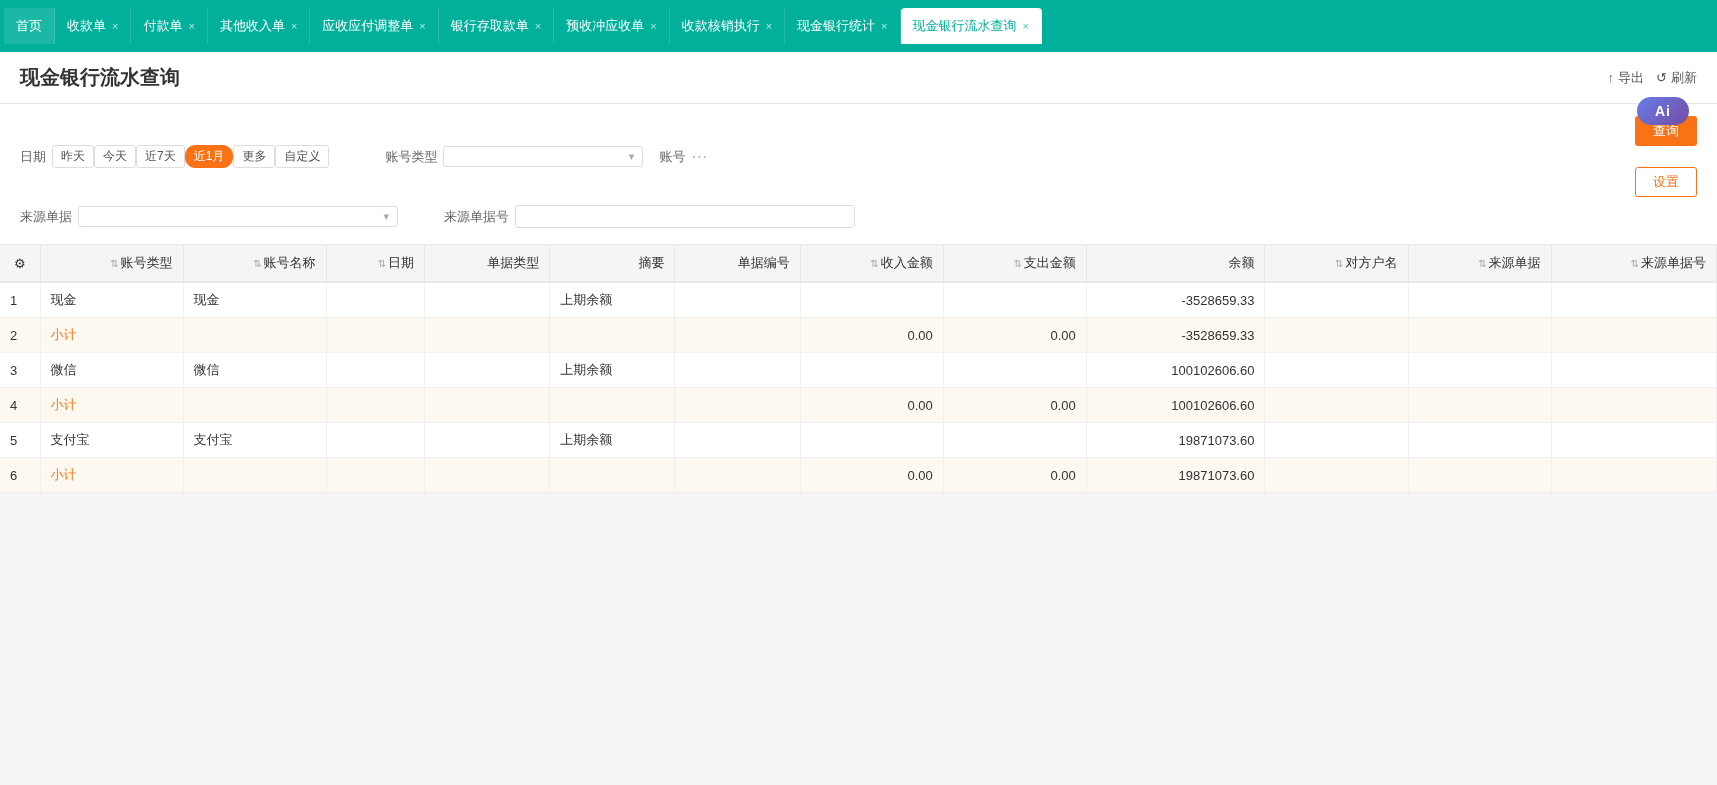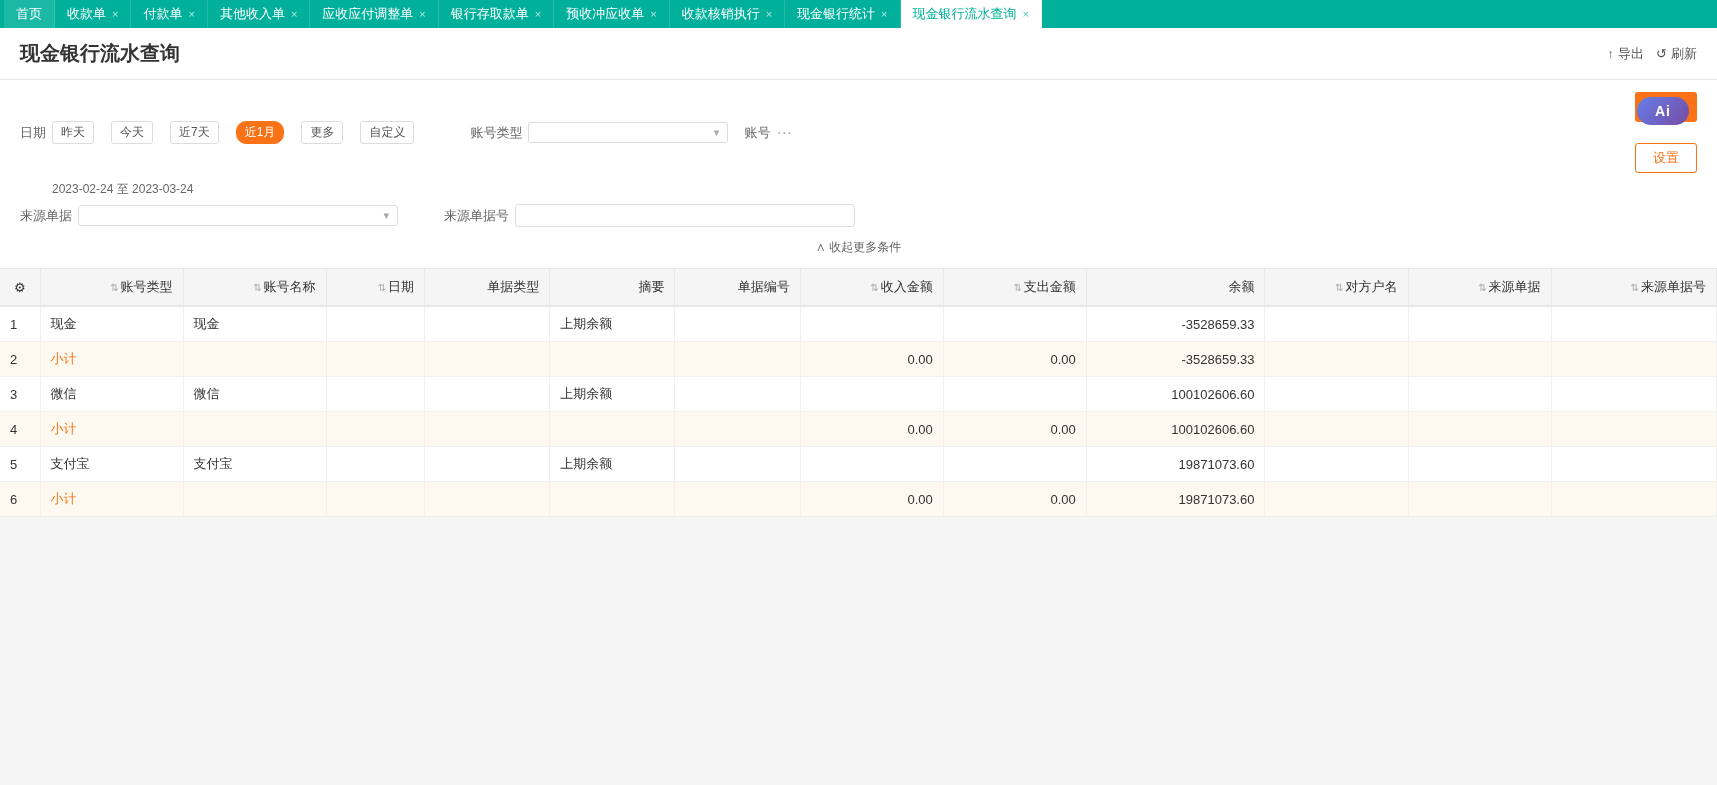--- a/index.html
+++ b/index.html
@@ -3,21 +3,21 @@
   <meta charset="utf-8">
   <style>
     * { box-sizing: border-box; margin: 0; padding: 0; }
     body { font-family: 'Microsoft YaHei', Arial, sans-serif; font-size: 13px; background: #f5f5f5; color: #333; }
 
     
     .top-nav {
       background: #00b09b;
       display: flex;
       align-items: center;
-      height: 28px;
+      height: 52px;
       padding: 0 4px;
       overflow: hidden;
     }
     .nav-item {
       display: flex;
       align-items: center;
       padding: 0 12px;
       height: 36px;
       color: #fff;
       font-size: 13px;
@@ -81,21 +81,21 @@
       gap: 6px;
     }
     .filter-label {
       color: #666;
       white-space: nowrap;
       font-size: 13px;
     }
     .date-shortcuts {
       display: flex;
       align-items: flex-start;
-      gap: 17px;
+      gap: 0;
     }
     .date-btn {
       padding: 2px 8px;
       border: 1px solid #ddd;
       border-radius: 3px;
       cursor: pointer;
       font-size: 12px;
       color: #555;
       background: #fff;
     }
@@ -314,42 +314,35 @@
       <span class="filter-label">账号</span>
       <span class="filter-dots">···</span>
     </div>
 
     <div class="right-buttons" style="margin-left: auto;">
       <button class="btn-query">查询</button>
       <button class="btn-settings">设置</button>
     </div>
   </div>
 
-  <div style="margin-left: 32px; margin-bottom: 6px;">
-    <span class="date-range">2023-02-24 至 2023-03-24</span>
-  </div>
 
   <div class="filter-row">
     <div class="filter-item">
       <span class="filter-label">来源单据</span>
       <div class="filter-select" style="min-width:320px;">
         <span></span>
         <span class="arrow">▾</span>
       </div>
     </div>
     <div class="filter-item" style="margin-left: 30px;">
       <span class="filter-label">来源单据号</span>
       <input class="filter-input" style="min-width: 340px;">
     </div>
   </div>
 
-  <div class="collapse-bar">
-    <span>∧</span>
-    <span>收起更多条件</span>
-  </div>
 </div>
 
 <div class="table-container">
   <table>
     <thead>
       <tr>
         <th style="width:40px; text-align:center;">
           <span>⚙</span>
         </th>
         <th>

